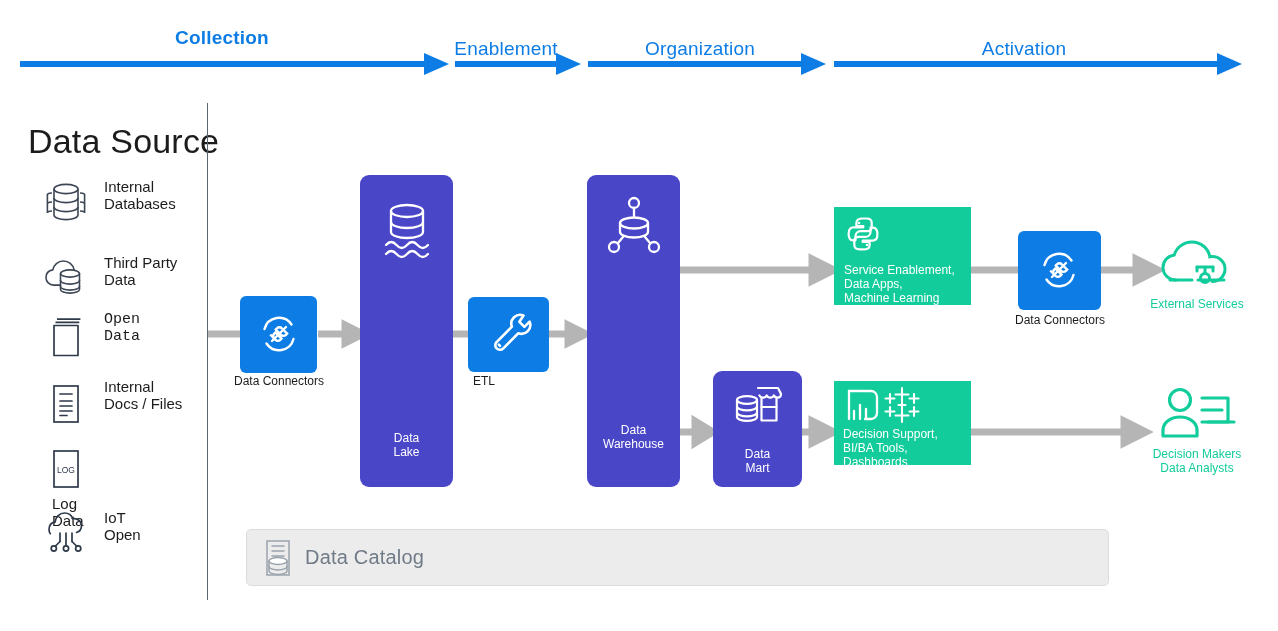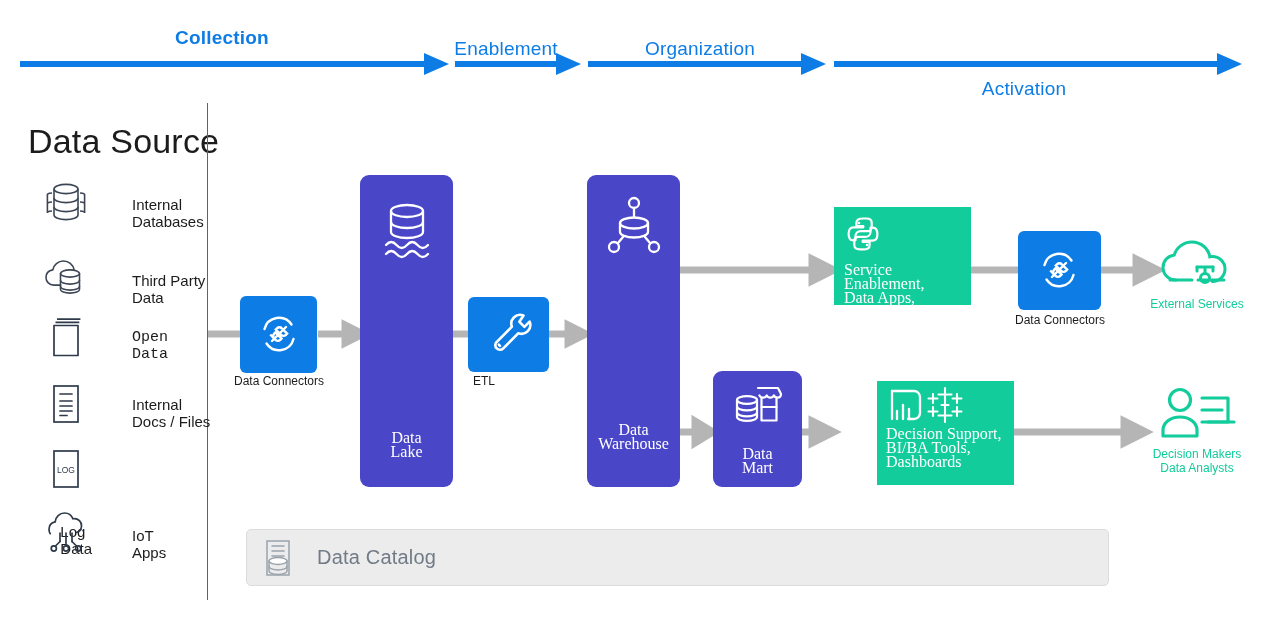--- a/index.html
+++ b/index.html
@@ -32,21 +32,21 @@
     font-size:34px;
     color:#1c1c1c;
     letter-spacing:.2px;
   }
   .divider{
     position:absolute;
     left:207px;top:103px;
     width:1px;height:497px;
     background:#5a6472;
   }
-  .src-row{position:absolute;left:40px;display:flex;align-items:flex-end;gap:28px;}
+  .src-row{position:absolute;left:40px;display:flex;align-items:flex-start;}
   .src-icon{width:52px;height:52px;flex:0 0 52px;display:flex;align-items:center;justify-content:center;}
   .src-label{
     margin-left:12px;
     font-size:15px;
     line-height:17px;
     color:#1c1c1c;
     white-space:pre-line;
   }
 
   
@@ -59,24 +59,23 @@
     text-align:center;
     font-size:12px;
     line-height:14px;
     color:#1c1c1c;
     white-space:pre-line;
     transform:translateX(-50%);
   }
   .inbox-caption{
     position:absolute;
     color:#ffffff;
-    font-size:16px;
+    font-size:12px;
     line-height:14px;
     white-space:pre-line;
-    font-family:Liberation Serif, serif;
   }
   .inbox-caption.center{text-align:center;left:0;right:0;}
 
   .green-caption{
     position:absolute;
     color:#12CC9B;
     font-size:12px;
     line-height:14px;
     text-align:center;
     white-space:pre-line;
@@ -87,21 +86,21 @@
   .catalog{
     position:absolute;
     left:246px;top:529px;
     width:861px;height:55px;
     background:#ececec;
     border:1px solid #dcdcdc;
     border-radius:5px;
     display:flex;align-items:center;
   }
   .catalog-label{
-    margin-left:20px;
+    margin-left:8px;
     font-size:20px;
     color:#707b87;
     letter-spacing:.2px;
   }
   .catalog-icon{margin-left:16px;width:34px;height:40px;}
 
   svg{display:block;overflow:visible;}
 </style>
 </head>
 <body>
@@ -127,21 +126,21 @@
 
     <g>
       <line x1="834" y1="24" x2="1217" y2="24" stroke="#0D7DE5" stroke-width="6"></line>
       <polygon points="1217,13 1242,24 1217,35" fill="#0D7DE5"></polygon>
     </g>
   </svg>
 
   <div class="phase-label" style="left:222px;top:27px;font-weight:bold;">Collection</div>
   <div class="phase-label" style="left:506px;top:38px;">Enablement</div>
   <div class="phase-label" style="left:700px;top:38px;">Organization</div>
-  <div class="phase-label" style="left:1024px;top:38px;margin-top:40px;">Activation</div>
+  <div class="phase-label" style="left:1024px;top:38px;">Activation</div>
 
   <div class="panel-title">Data Source</div>
   <div class="divider"></div>
 
   <div class="src-row" style="top:178px;">
     <span class="src-icon">
       <svg width="50" height="46" viewBox="0 0 50 46">
         <g fill="none" stroke="#3c4654" stroke-width="1.6">
           <ellipse cx="25" cy="8" rx="12" ry="4.6"></ellipse>
           <path d="M13 8v26c0 2.6 5.4 4.6 12 4.6s12-2 12-4.6V8"></path>
@@ -217,21 +216,21 @@
           <path d="M36.5 21.5c3-1 5-3.6 5-6.8 0-3.9-3.2-7.1-7.1-7.1-.5 0-1 .05-1.5.15C31.4 4 28.2 2 24.6 2c-5 0-9.1 3.9-9.4 8.8C11.5 11.6 9 14.7 9 18.4c0 1.6.5 3.1 1.3 4.3"></path>
           <path d="M20 22v8.5M26 22v12M32 22v8.5"></path>
           <path d="M20 30.5l-4.5 4.5M32 30.5l4.5 4.5"></path>
           <circle cx="13.8" cy="37.5" r="2.6"></circle>
           <circle cx="26" cy="37.5" r="2.6"></circle>
           <circle cx="38.2" cy="37.5" r="2.6"></circle>
         </g>
       </svg>
     </span>
     <span class="src-label">IoT
-Apps</span>
+Open</span>
   </div>
 
   <svg class="abs" style="left:0;top:0;" width="1278" height="631">
     <g stroke="#B5B5B5" stroke-width="7" fill="#B5B5B5">
 
       <line x1="208" y1="334" x2="240" y2="334"></line>
 
       <line x1="318" y1="334" x2="345" y2="334"></line>
       <polygon points="345,325 363,334 345,343"></polygon>
 
@@ -362,21 +361,21 @@
         <ellipse cx="15" cy="17" rx="10" ry="3.8"></ellipse>
         <path d="M5 17v17c0 2.1 4.5 3.8 10 3.8s10-1.7 10-3.8V17"></path>
         <path d="M5 23.5c0 2.1 4.5 3.8 10 3.8s10-1.7 10-3.8"></path>
         <path d="M5 29.5c0 2.1 4.5 3.8 10 3.8s10-1.7 10-3.8"></path>
       </g>
     </svg>
     <div class="inbox-caption center" style="top:76px;">Data
 Mart</div>
   </div>
 
-  <div class="box box-green" style="left:834px;top:381px;width:137px;height:104px;margin-left:43px;">
+  <div class="box box-green" style="left:834px;top:381px;width:137px;height:84px;">
     <svg class="abs" style="left:9px;top:6px;" width="42" height="36" viewBox="0 0 42 36">
       <g fill="none" stroke="#ffffff" stroke-width="2.3" stroke-linecap="round" stroke-linejoin="round">
         <path d="M6 4h22c3.3 0 6 2.7 6 6v16c0 3.3-2.7 6-6 6h-6"></path>
         <path d="M6 4v28"></path>
         <path d="M11 24v8M17 18v14M23 22v10"></path>
       </g>
     </svg>
     <svg class="abs" style="left:48px;top:5px;" width="40" height="38" viewBox="0 0 40 38">
       <g fill="none" stroke="#ffffff" stroke-width="2.1" stroke-linecap="round">
         <path d="M20 2v13M13.5 8.5h13"></path>

